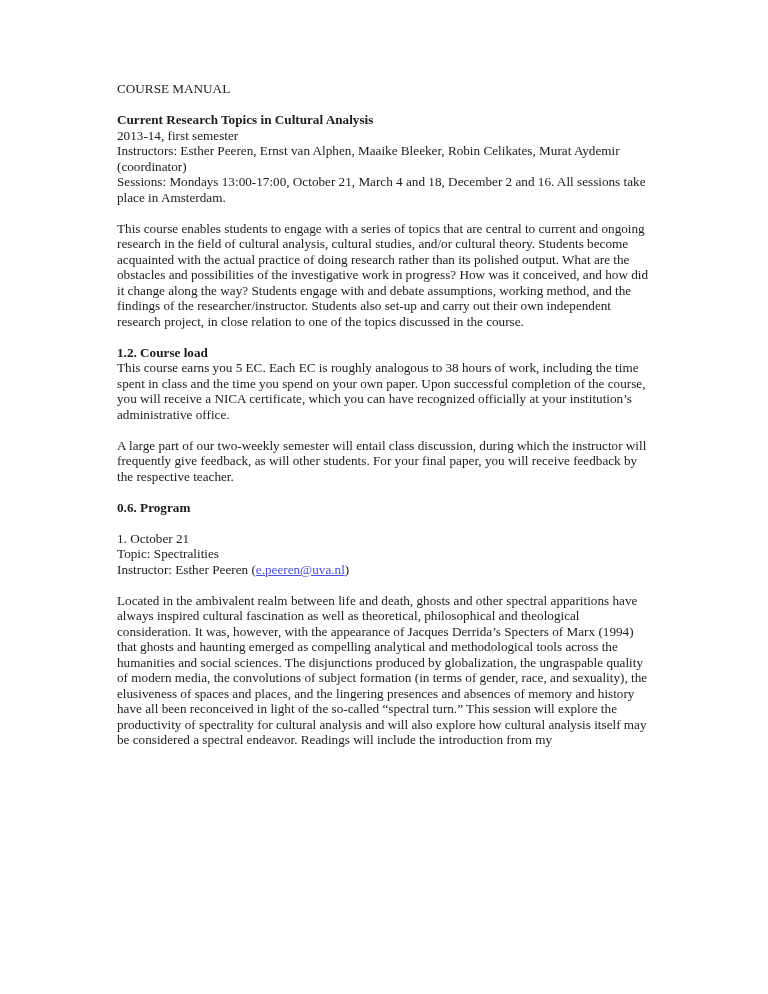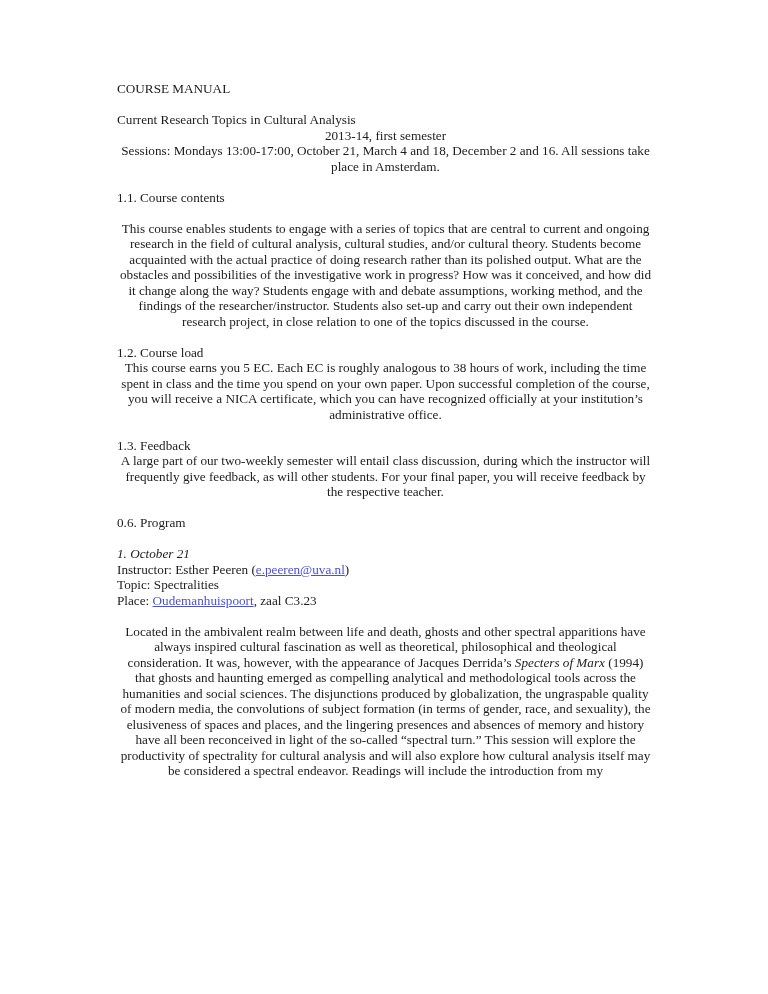--- a/index.html
+++ b/index.html
@@ -24,69 +24,65 @@
     left: 117px;
     width: 537px;
   }
   p, h1, h2 {
     margin: 0;
     padding: 0;
     font-size: 13.2px;
     line-height: 15.5px;
     font-weight: normal;
   }
-  .bold { font-weight: normal; }
-  .italic { font-style: italic; }
+  .bold { font-weight: bold; }
+  .italic { }
   .gap { margin-top: 15.5px; }
   .doc-link {
     color: #4a4fe0;
     text-decoration: underline;
     cursor: pointer;
   }
-  .para { text-align: center; }
+  .para { text-align: left; }
 </style>
 </head>
 <body>
 
 <div class="page">
   <div class="content">
 
     <p>COURSE MANUAL</p>
 
     <div class="gap">
       <h1 class="bold">Current Research Topics in Cultural Analysis</h1>
       <p class="para">2013-14, first semester</p>
+      <p class="para">Instructors: Esther Peeren, Ernst van Alphen, Maaike Bleeker, Robin Celikates, Murat Aydemir (coordinator)</p>
       <p class="para">Sessions: Mondays 13:00-17:00, October 21, March 4 and 18, December 2 and 16. All sessions take place in Amsterdam.</p>
     </div>
 
 
-    <h2 class="bold gap">1.1. Course contents</h2>
 
     <p class="para gap">This course enables students to engage with a series of topics that are central to current and ongoing research in the field of cultural analysis, cultural studies, and/or cultural theory. Students become acquainted with the actual practice of doing research rather than its polished output. What are the obstacles and possibilities of the investigative work in progress? How was it conceived, and how did it change along the way? Students engage with and debate assumptions, working method, and the findings of the researcher/instructor. Students also set-up and carry out their own independent research project, in close relation to one of the topics discussed in the course.</p>
 
     <div class="gap">
       <h2 class="bold">1.2. Course load</h2>
       <p class="para">This course earns you 5 EC. Each EC is roughly analogous to 38 hours of work, including the time spent in class and the time you spend on your own paper. Upon successful completion of the course, you will receive a NICA certificate, which you can have recognized officially at your institution’s administrative office.</p>
     </div>
 
     <div class="gap">
-      <h2 class="bold">1.3. Feedback</h2>
       <p class="para">A large part of our two-weekly semester will entail class discussion, during which the instructor will frequently give feedback, as will other students. For your final paper, you will receive feedback by the respective teacher.</p>
     </div>
 
     <h2 class="bold gap">0.6. Program</h2>
 
     <div class="gap">
       <p class="italic">1. October 21</p>
+      <p>Topic: Spectralities</p>
       <p>
         <span>Instructor: Esther Peeren (</span><a class="doc-link">e.peeren@uva.nl</a><span>)</span>
-      </p>
-      <p>Topic: Spectralities</p>
-      <p>
-        <span>Place: </span><a class="doc-link">Oudemanhuispoort</a><span>, zaal C3.23</span>
       </p>
     </div>
 
     <p class="para gap">
       <span>Located in the ambivalent realm between life and death, ghosts and other spectral apparitions have always inspired cultural fascination as well as theoretical, philosophical and theological consideration. It was, however, with the appearance of Jacques Derrida’s </span><span class="italic">Specters of Marx</span><span> (1994) that ghosts and haunting emerged as compelling analytical and methodological tools across the humanities and social sciences. The disjunctions produced by globalization, the ungraspable quality of modern media, the convolutions of subject formation (in terms of gender, race, and sexuality), the elusiveness of spaces and places, and the lingering presences and absences of memory and history have all been reconceived in light of the so-called “spectral turn.” This session will explore the productivity of spectrality for cultural analysis and will also explore how cultural analysis itself may be considered a spectral endeavor. Readings will include the introduction from my</span>
     </p>
 
   </div>
 </div>
 

